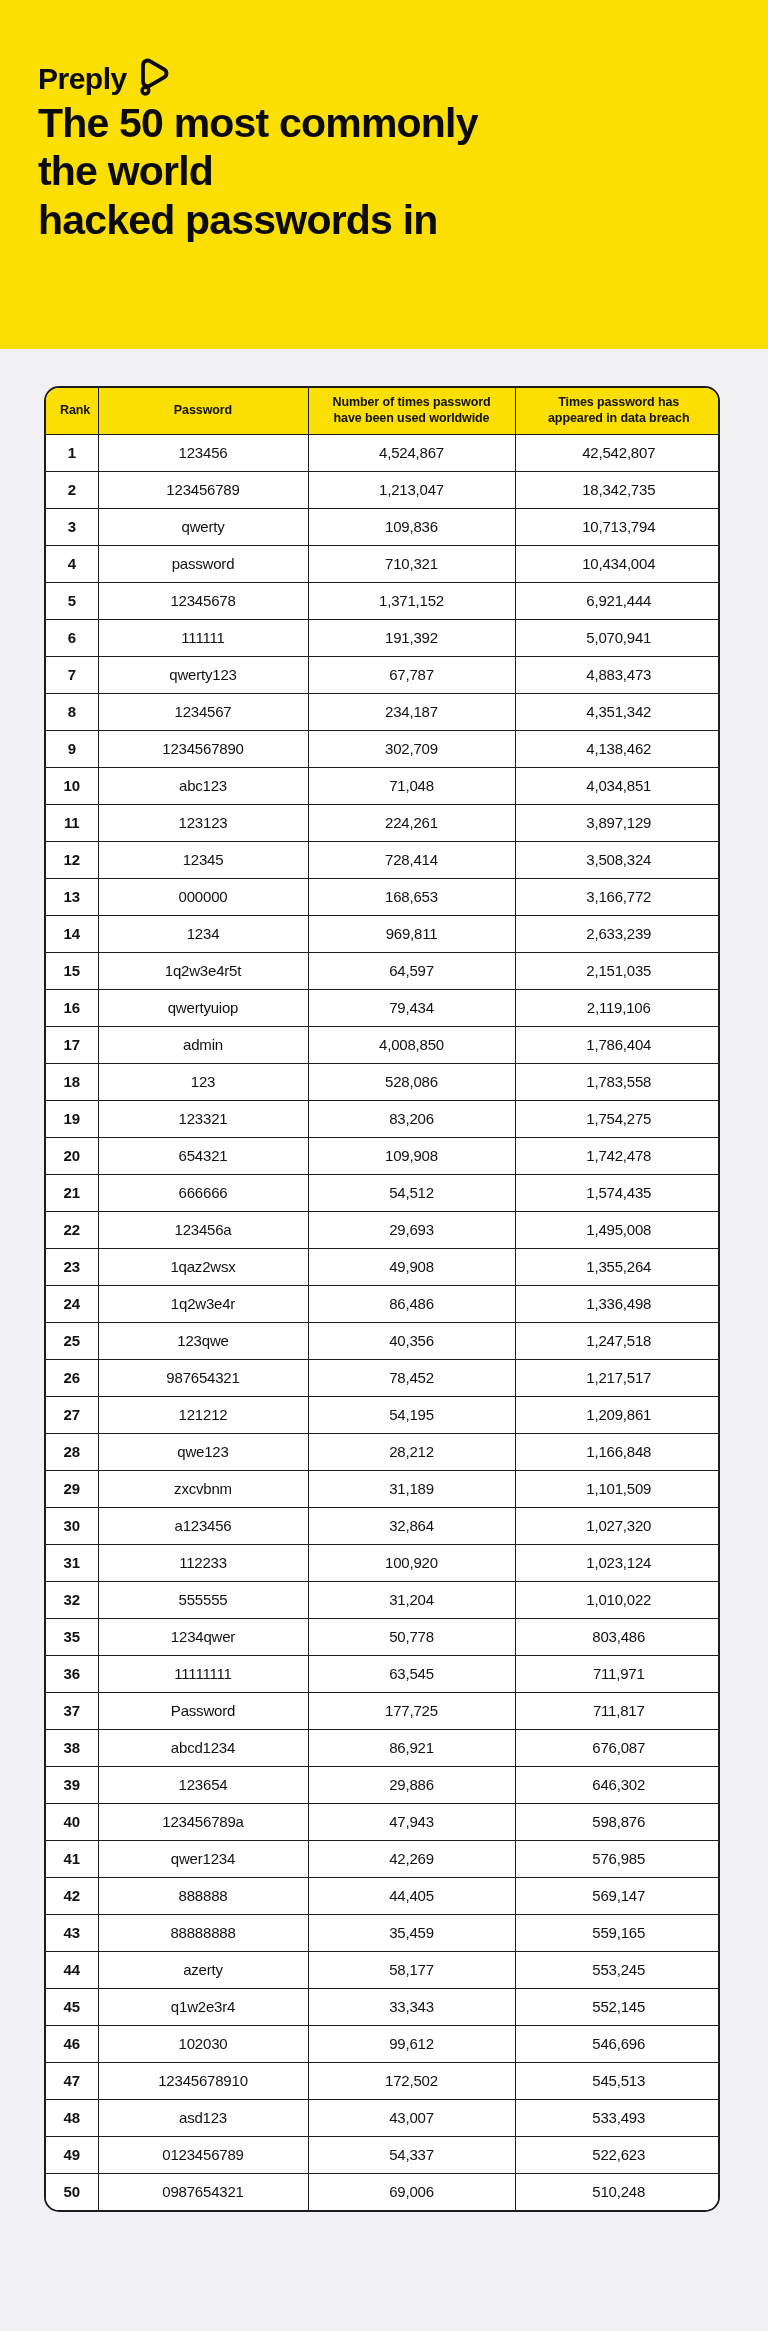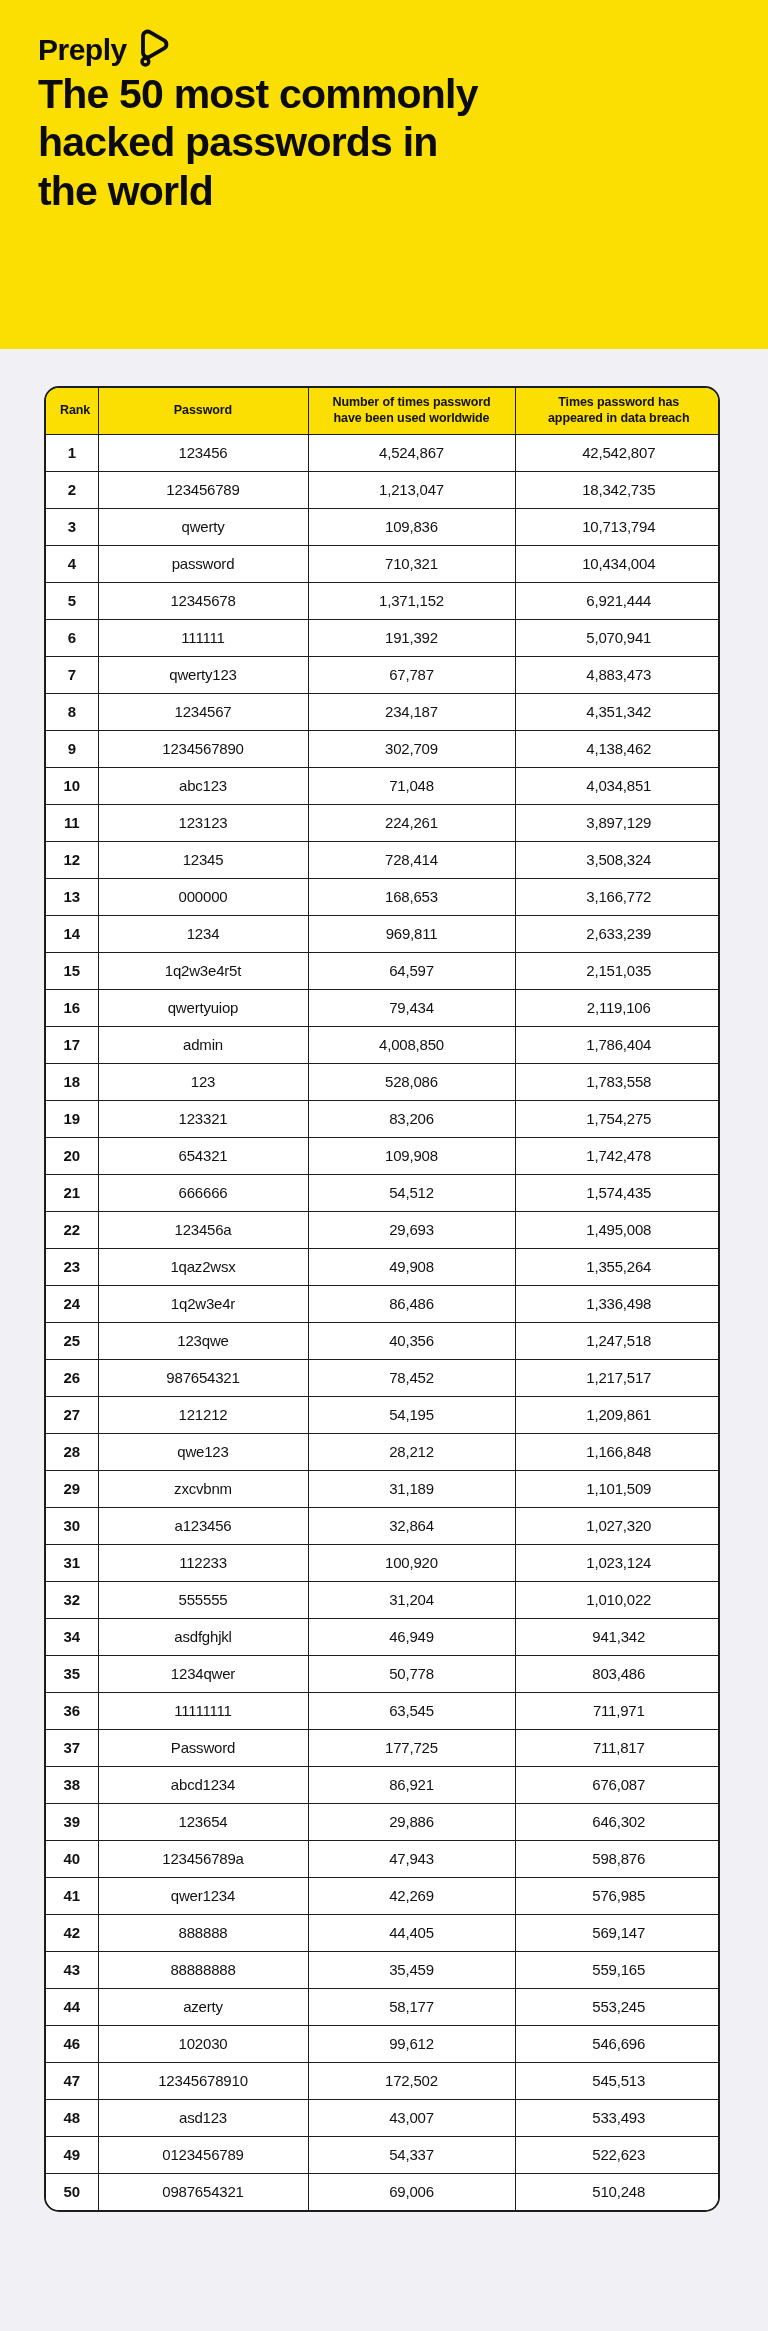--- a/index.html
+++ b/index.html
@@ -13,21 +13,21 @@
     margin: 0 auto;
     background: #F1F1F5;
     overflow: hidden;
   }
 
   
   .banner {
     width: 100%;
     height: 349px;
     background: #FBDE02;
-    padding: 28px 40px 0 38px;
+    padding: 57px 40px 0 38px;
   }
   .logo-row {
     display: flex;
     align-items: center;
     gap: 7px;
     height: 42px;
   }
   .logo-text {
     font-size: 30px;
     font-weight: 700;
@@ -111,22 +111,22 @@
       <span class="logo-mark">
         <svg width="37" height="42" viewBox="0 0 37 42" fill="none">
           <path d="M9 25.5 V9.2 a4.6 4.6 0 0 1 6.9 -4 l14.2 8.2 a4.6 4.6 0 0 1 0 8 l-14.2 8.2 a4.6 4.6 0 0 1 -6.9 -4" stroke="#0b0b0b" stroke-width="3.8" stroke-linecap="round" stroke-linejoin="round"></path>
           <circle cx="11.4" cy="34.6" r="3.4" stroke="#0b0b0b" stroke-width="3.4"></circle>
         </svg>
       </span>
     </div>
 
     <h1 class="main-title">
       <span>The 50 most commonly</span>
+      <span>the world</span>
       <span>hacked passwords in</span>
-      <span>the world</span>
     </h1>
   </div>
 
   <div class="table-wrap">
     <table>
       <colgroup>
         <col class="c-rank">
           <col class="c-pass">
           <col class="c-used">
           <col class="c-breach">
@@ -326,26 +326,20 @@
     <td class="used-cell">100,920</td>
     <td class="breach-cell">1,023,124</td>
   </tr>
           <tr>
     <td class="rank-cell">32</td>
     <td class="password-cell">555555</td>
     <td class="used-cell">31,204</td>
     <td class="breach-cell">1,010,022</td>
   </tr>
           <tr>
-    <td class="rank-cell">34</td>
-    <td class="password-cell">asdfghjkl</td>
-    <td class="used-cell">46,949</td>
-    <td class="breach-cell">941,342</td>
-  </tr>
-          <tr>
     <td class="rank-cell">35</td>
     <td class="password-cell">1234qwer</td>
     <td class="used-cell">50,778</td>
     <td class="breach-cell">803,486</td>
   </tr>
           <tr>
     <td class="rank-cell">36</td>
     <td class="password-cell">11111111</td>
     <td class="used-cell">63,545</td>
     <td class="breach-cell">711,971</td>
@@ -392,20 +386,26 @@
     <td class="used-cell">35,459</td>
     <td class="breach-cell">559,165</td>
   </tr>
           <tr>
     <td class="rank-cell">44</td>
     <td class="password-cell">azerty</td>
     <td class="used-cell">58,177</td>
     <td class="breach-cell">553,245</td>
   </tr>
           <tr>
+    <td class="rank-cell">45</td>
+    <td class="password-cell">q1w2e3r4</td>
+    <td class="used-cell">33,343</td>
+    <td class="breach-cell">552,145</td>
+  </tr>
+          <tr>
     <td class="rank-cell">46</td>
     <td class="password-cell">102030</td>
     <td class="used-cell">99,612</td>
     <td class="breach-cell">546,696</td>
   </tr>
           <tr>
     <td class="rank-cell">47</td>
     <td class="password-cell">12345678910</td>
     <td class="used-cell">172,502</td>
     <td class="breach-cell">545,513</td>

